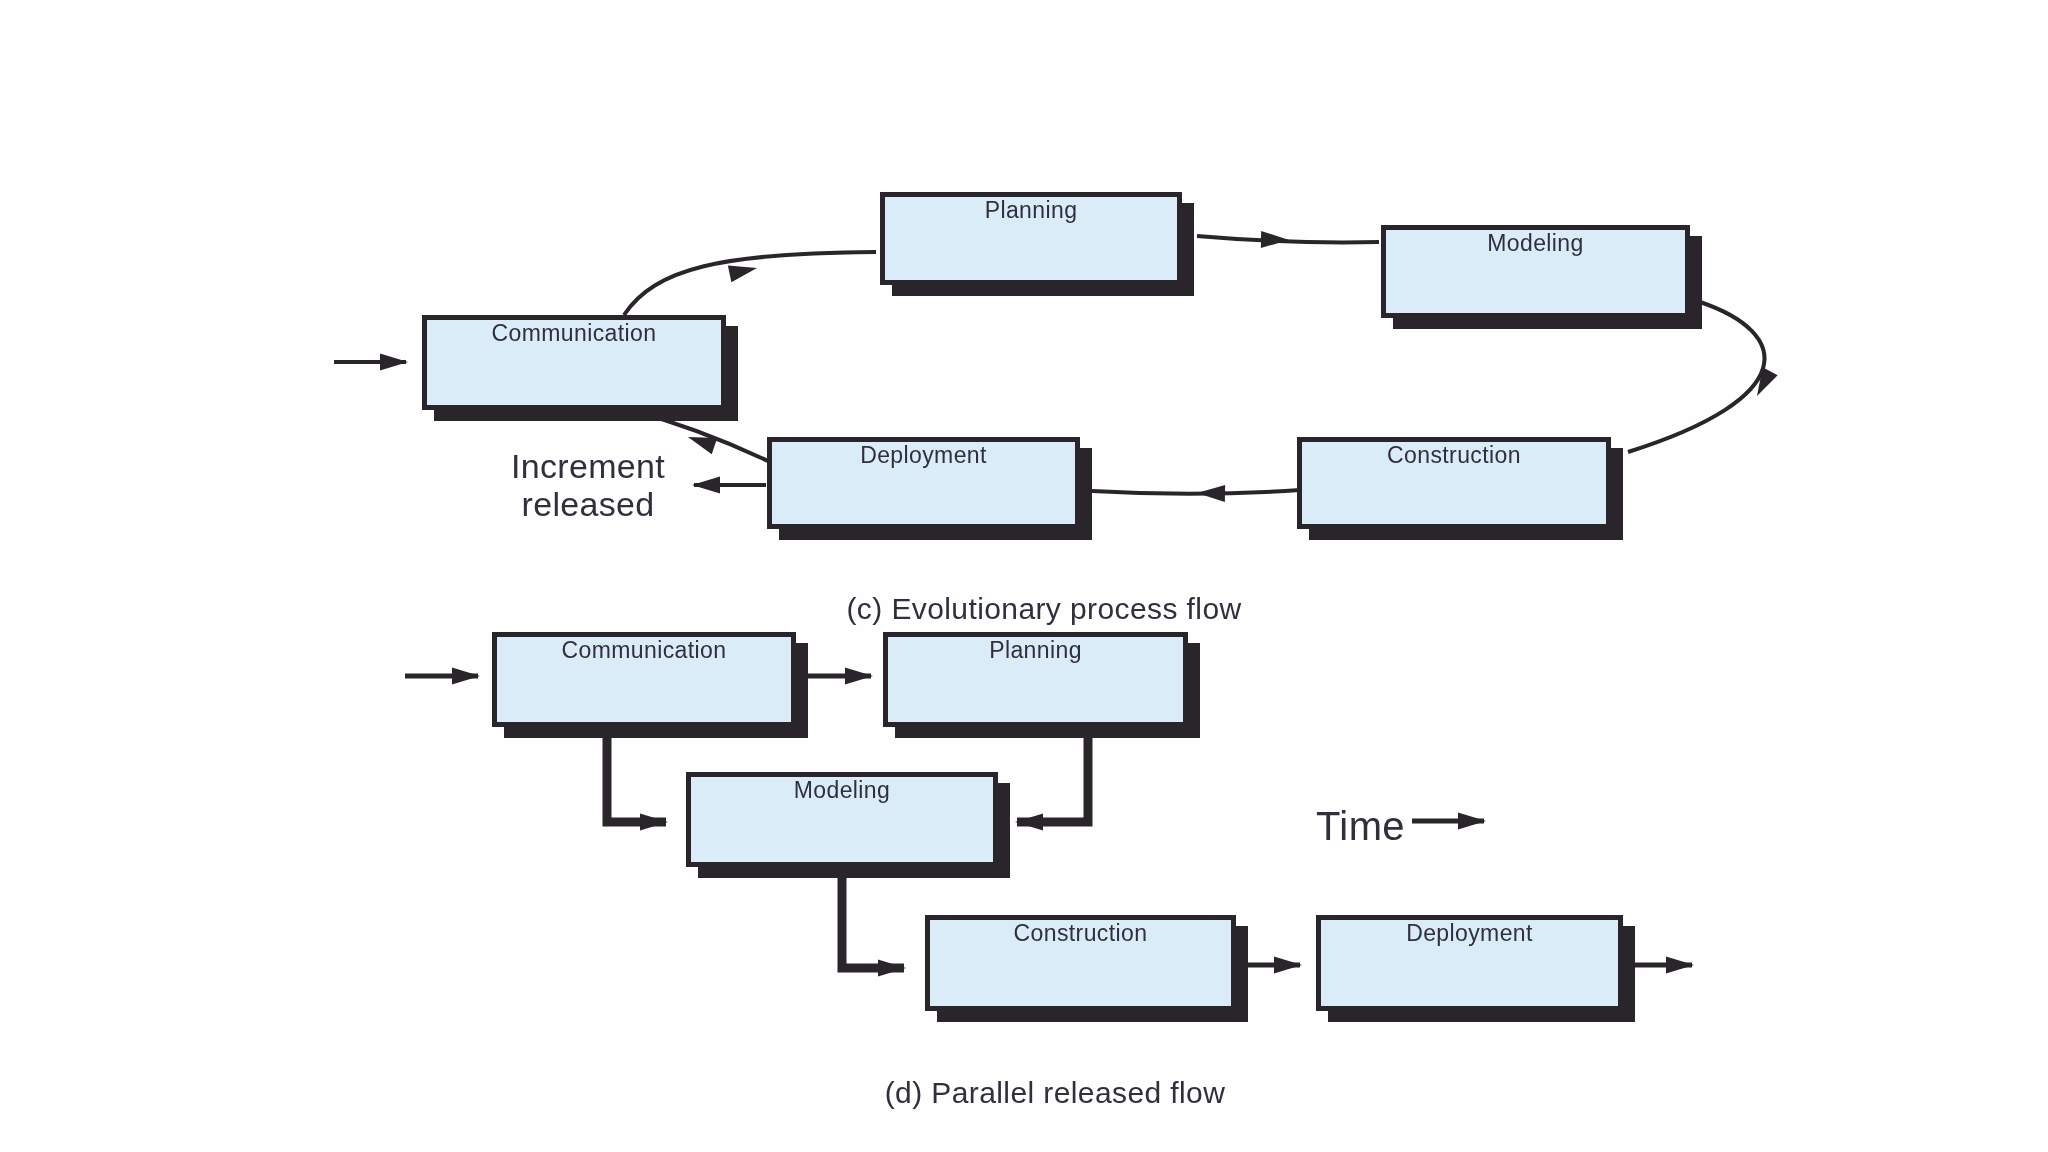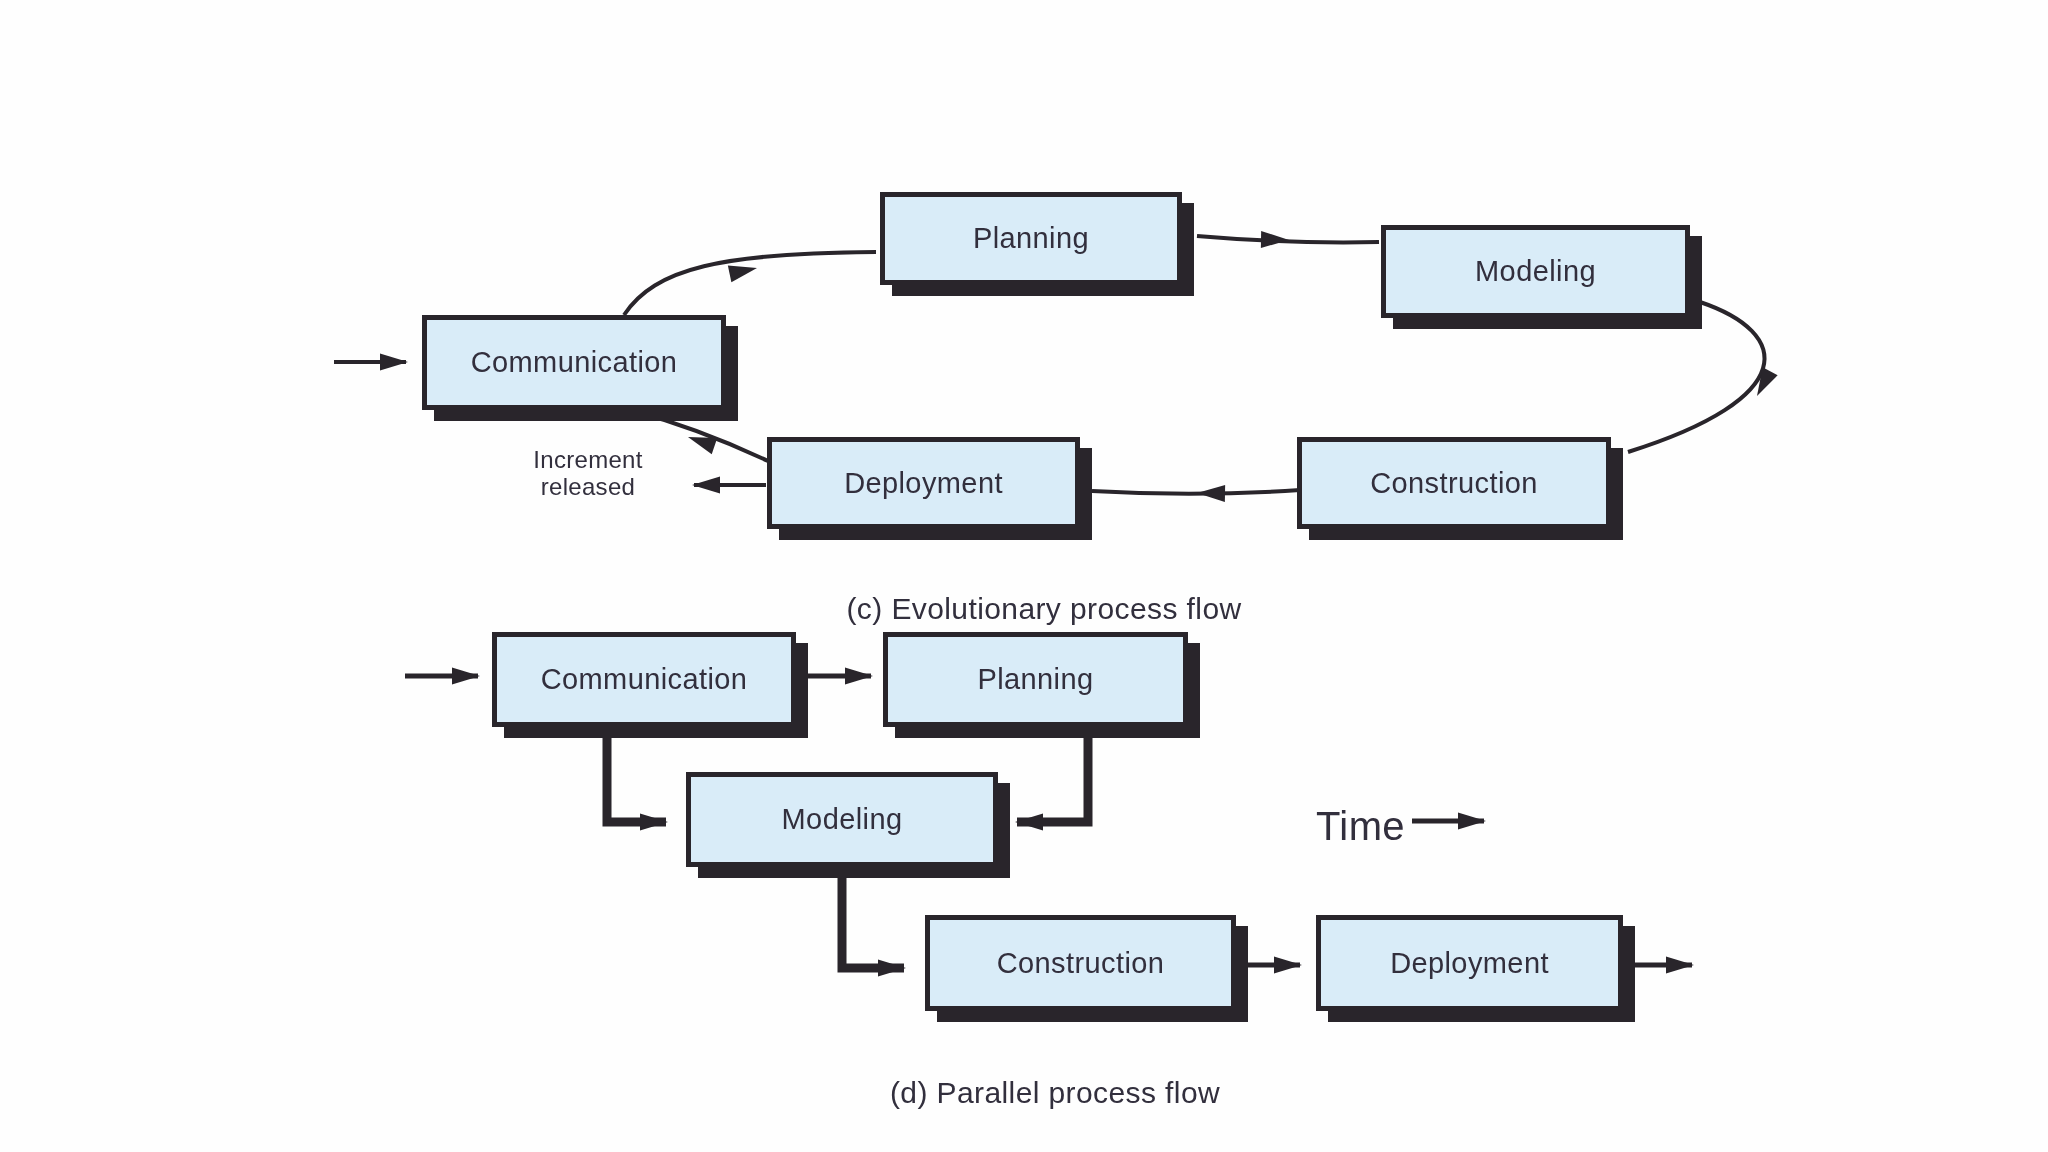--- a/index.html
+++ b/index.html
@@ -11,37 +11,37 @@
     font-family:"Liberation Sans", sans-serif;
     color:#322f3d;
   }
   .connectors{position:absolute;left:0;top:0;width:2048px;height:1152px;}
   .pbox{
     position:absolute;
     box-sizing:border-box;
     background:#d9ecf8;
     border:5px solid #29252b;
     box-shadow:12px 11px 0 0 #29252b;
-    display:flex;align-items:center;justify-content:center;
-    font-size:29px;
+    display:flex;align-items:flex-start;justify-content:center;
+    font-size:23px;
     letter-spacing:.4px;
     color:#322f3d;
     white-space:nowrap;
   }
   .caption{
     position:absolute;
     transform:translateX(-50%);
     font-size:30px;
     letter-spacing:.4px;
     white-space:nowrap;
     margin-top:46px;
   }
   .sidelabel{
     position:absolute;
-    font-size:24px;
+    font-size:34px;
     letter-spacing:.3px;
     text-align:center;
     line-height:1.12;
     white-space:nowrap;
   }
   .timelabel{
     position:absolute;
     font-size:40px;
     letter-spacing:.4px;
     white-space:nowrap;
@@ -149,15 +149,15 @@
   <div class="pbox" style="left:925px;top:915px;width:311px;height:96px">
     <span>Construction</span>
   </div>
 
   <div class="pbox" style="left:1316px;top:915px;width:307px;height:96px">
     <span>Deployment</span>
   </div>
 
   <div class="timelabel" style="left:1316px;top:804px">Time</div>
 
-  <div class="caption" style="left:1055px;top:1030px">(d) Parallel process flow</div>
+  <div class="caption" style="left:1055px;top:1030px">(d) Parallel released flow</div>
 
 </div>
 
 </body></html>

